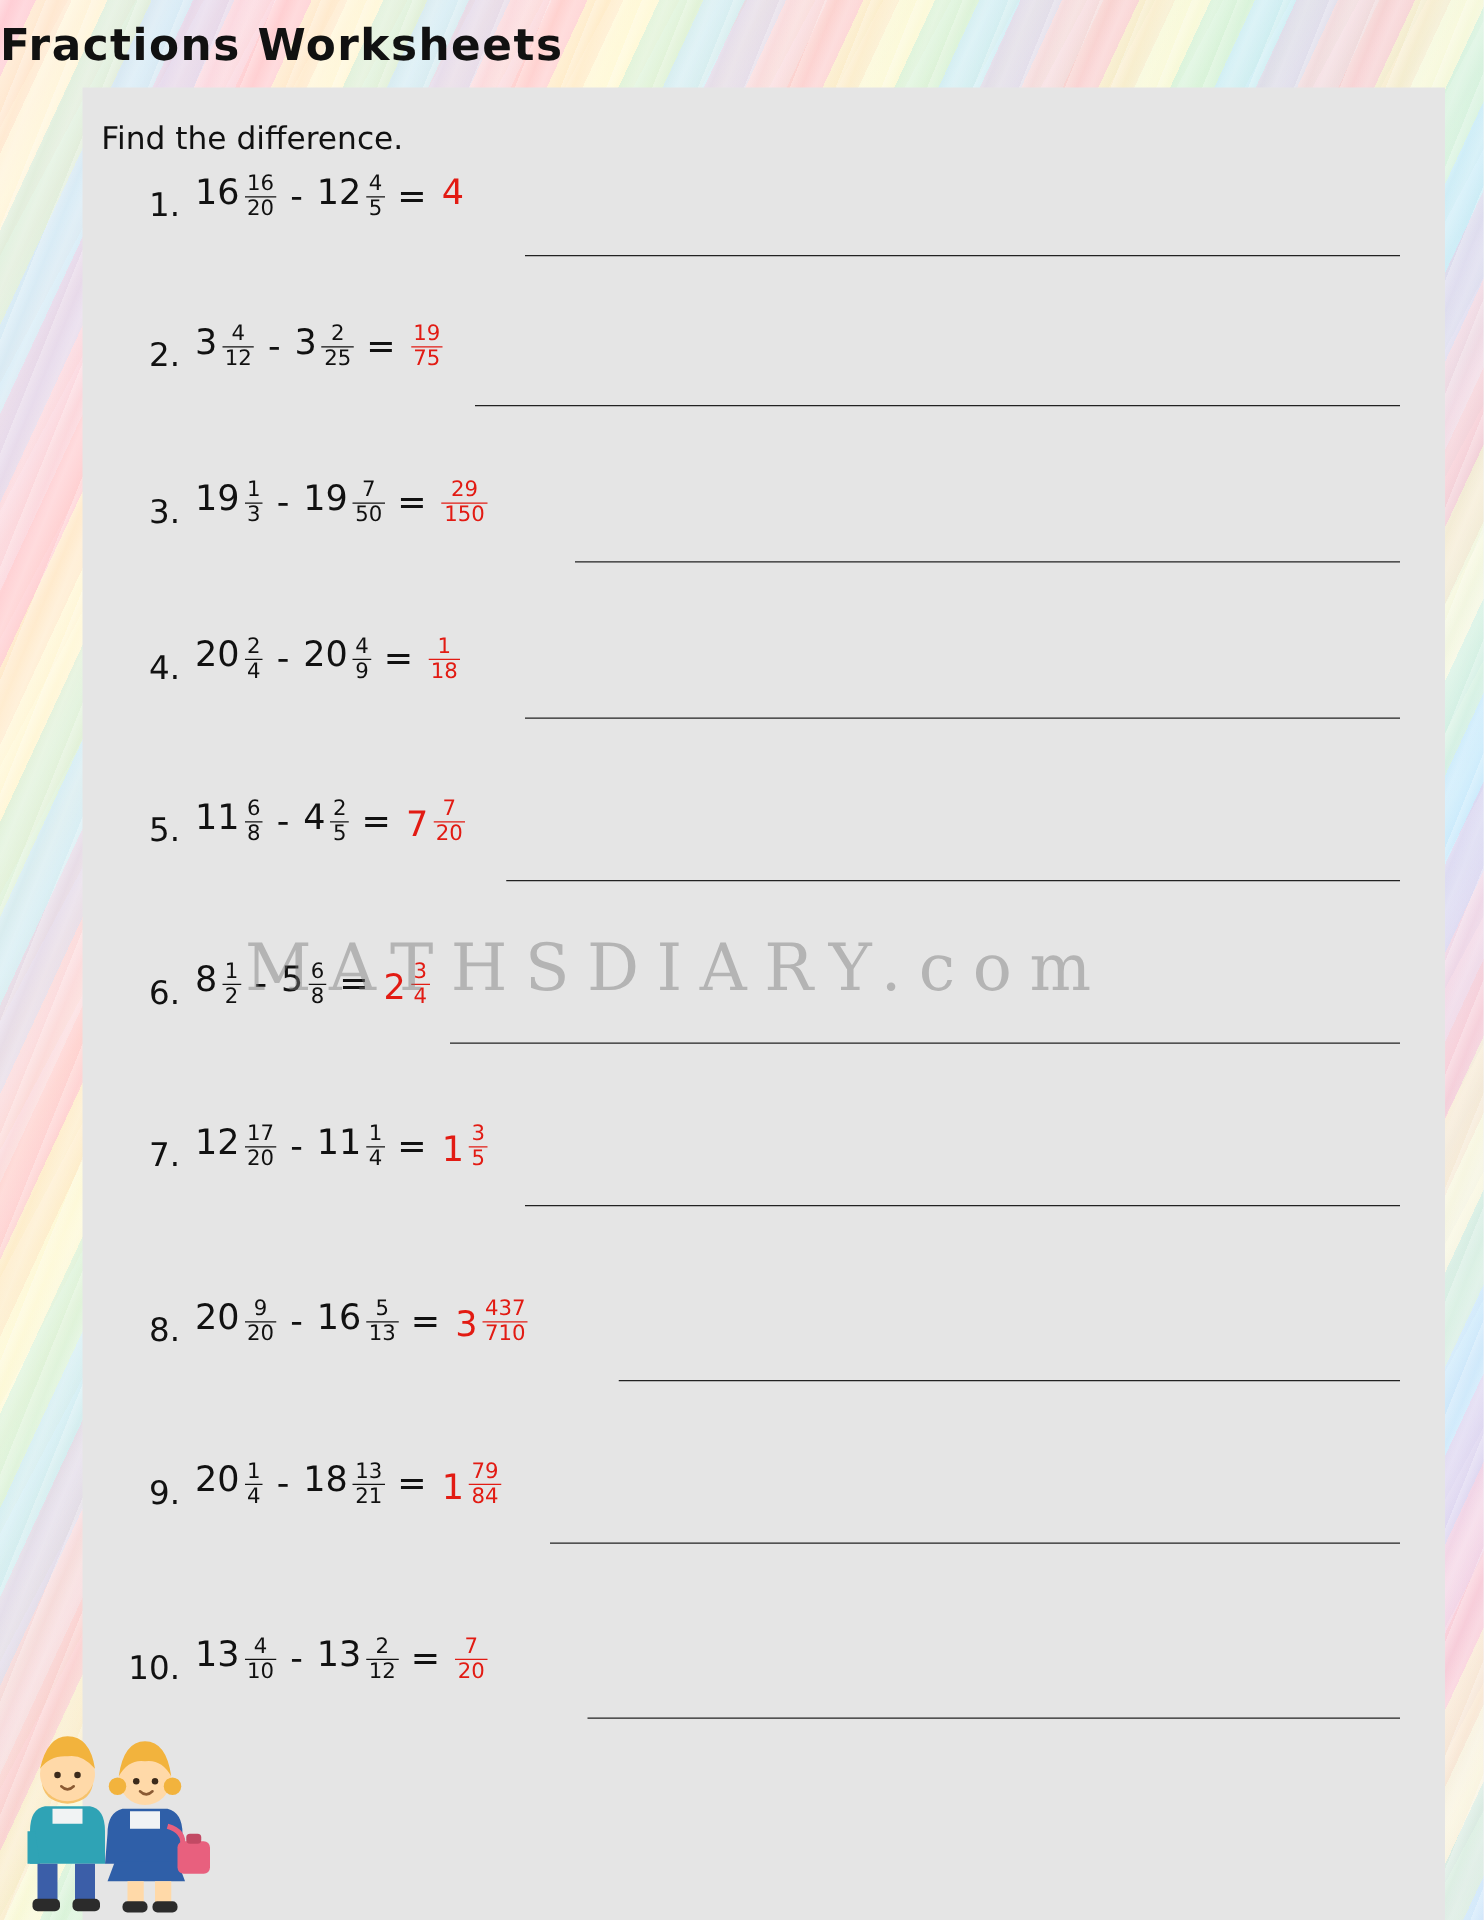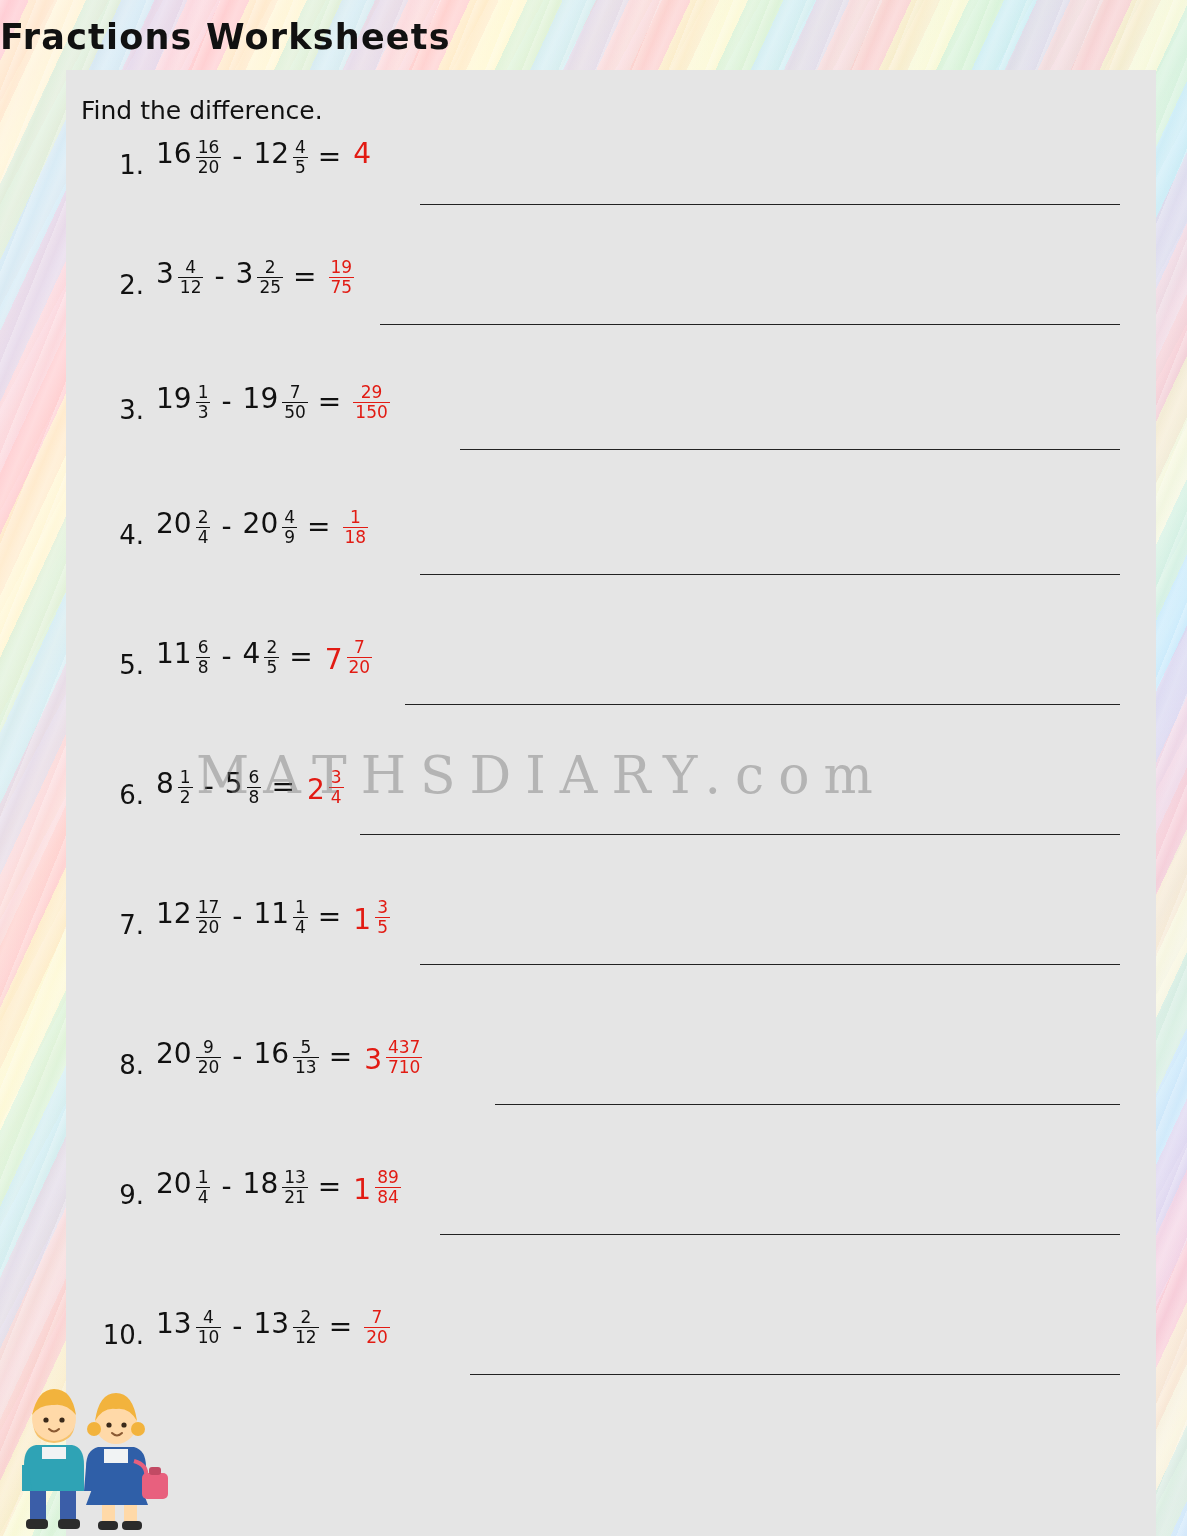--- a/index.html
+++ b/index.html
@@ -408,21 +408,21 @@
           <span class="op">-</span>
           <span class="whole">18</span>
           <span class="frac">
             <span class="nmr">13</span>
             <span class="den">21</span>
           </span>
           <span class="eq">=</span>
           <span class="ans">
             <span class="whole">1</span>
             <span class="frac">
-              <span class="nmr">89</span>
+              <span class="nmr">79</span>
               <span class="den">84</span>
             </span>
           </span>
         </div>
         <div class="ansline" style="width: 680px;"></div>
       </div>
       <div class="row" style="top: 1232px;">
         <div class="num">10.</div>
         <div class="expr">
           <span class="whole">13</span>

